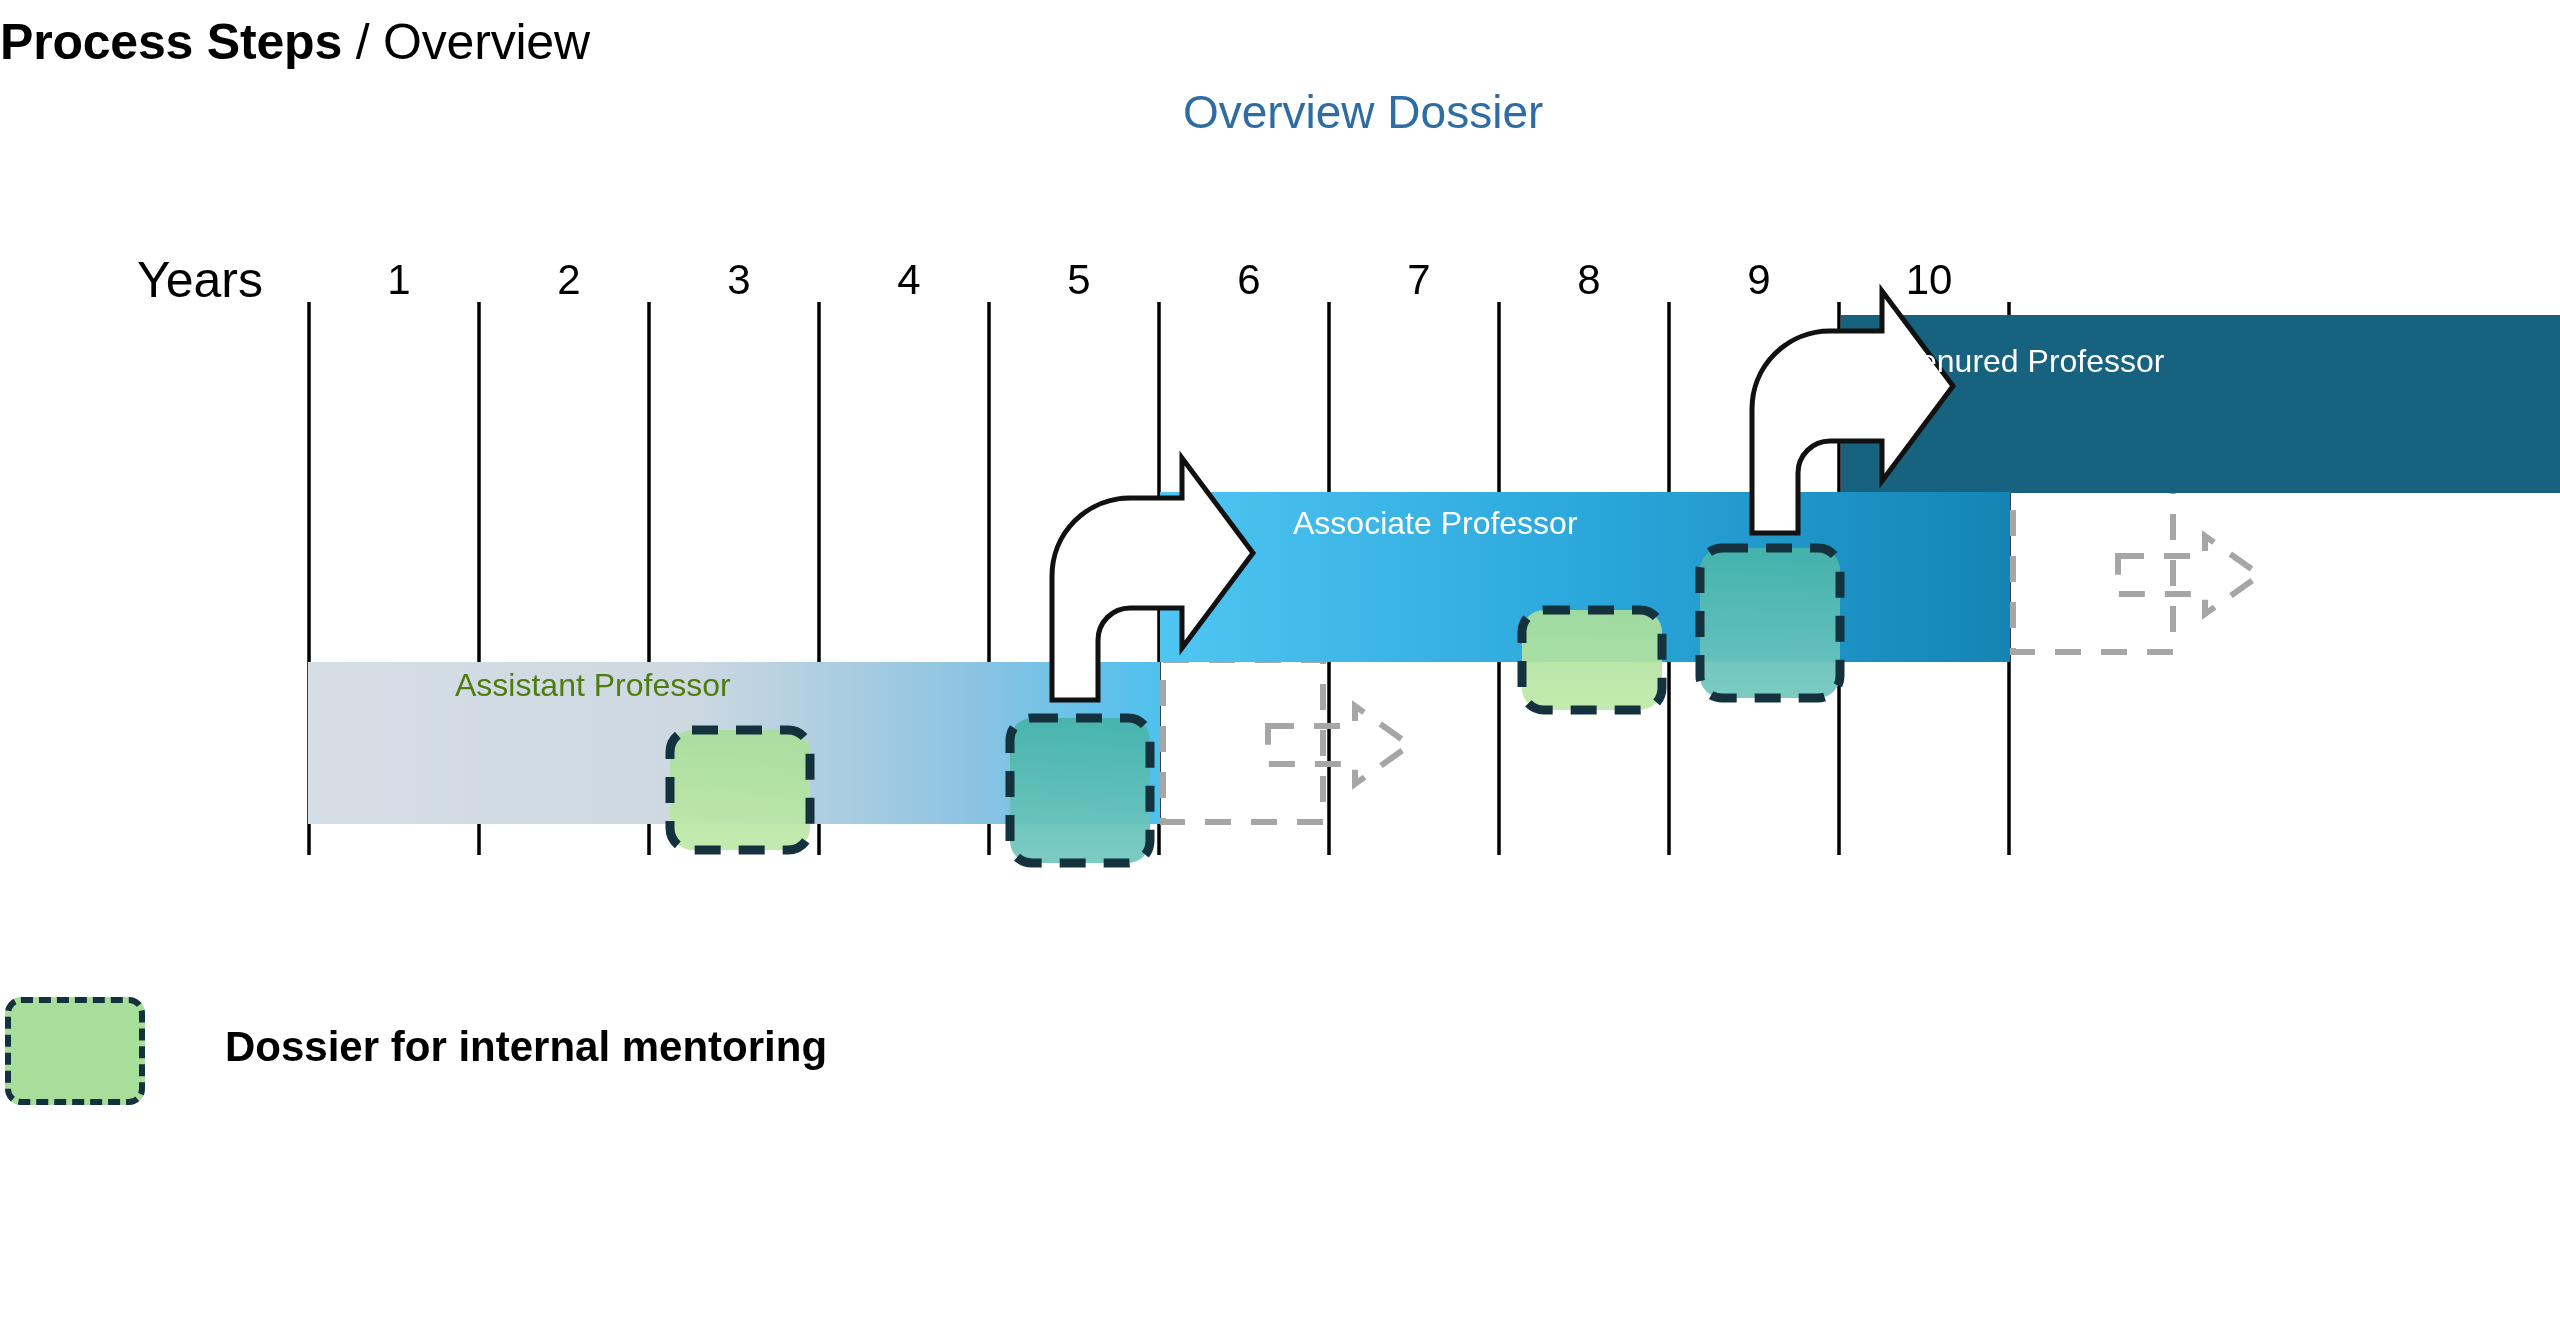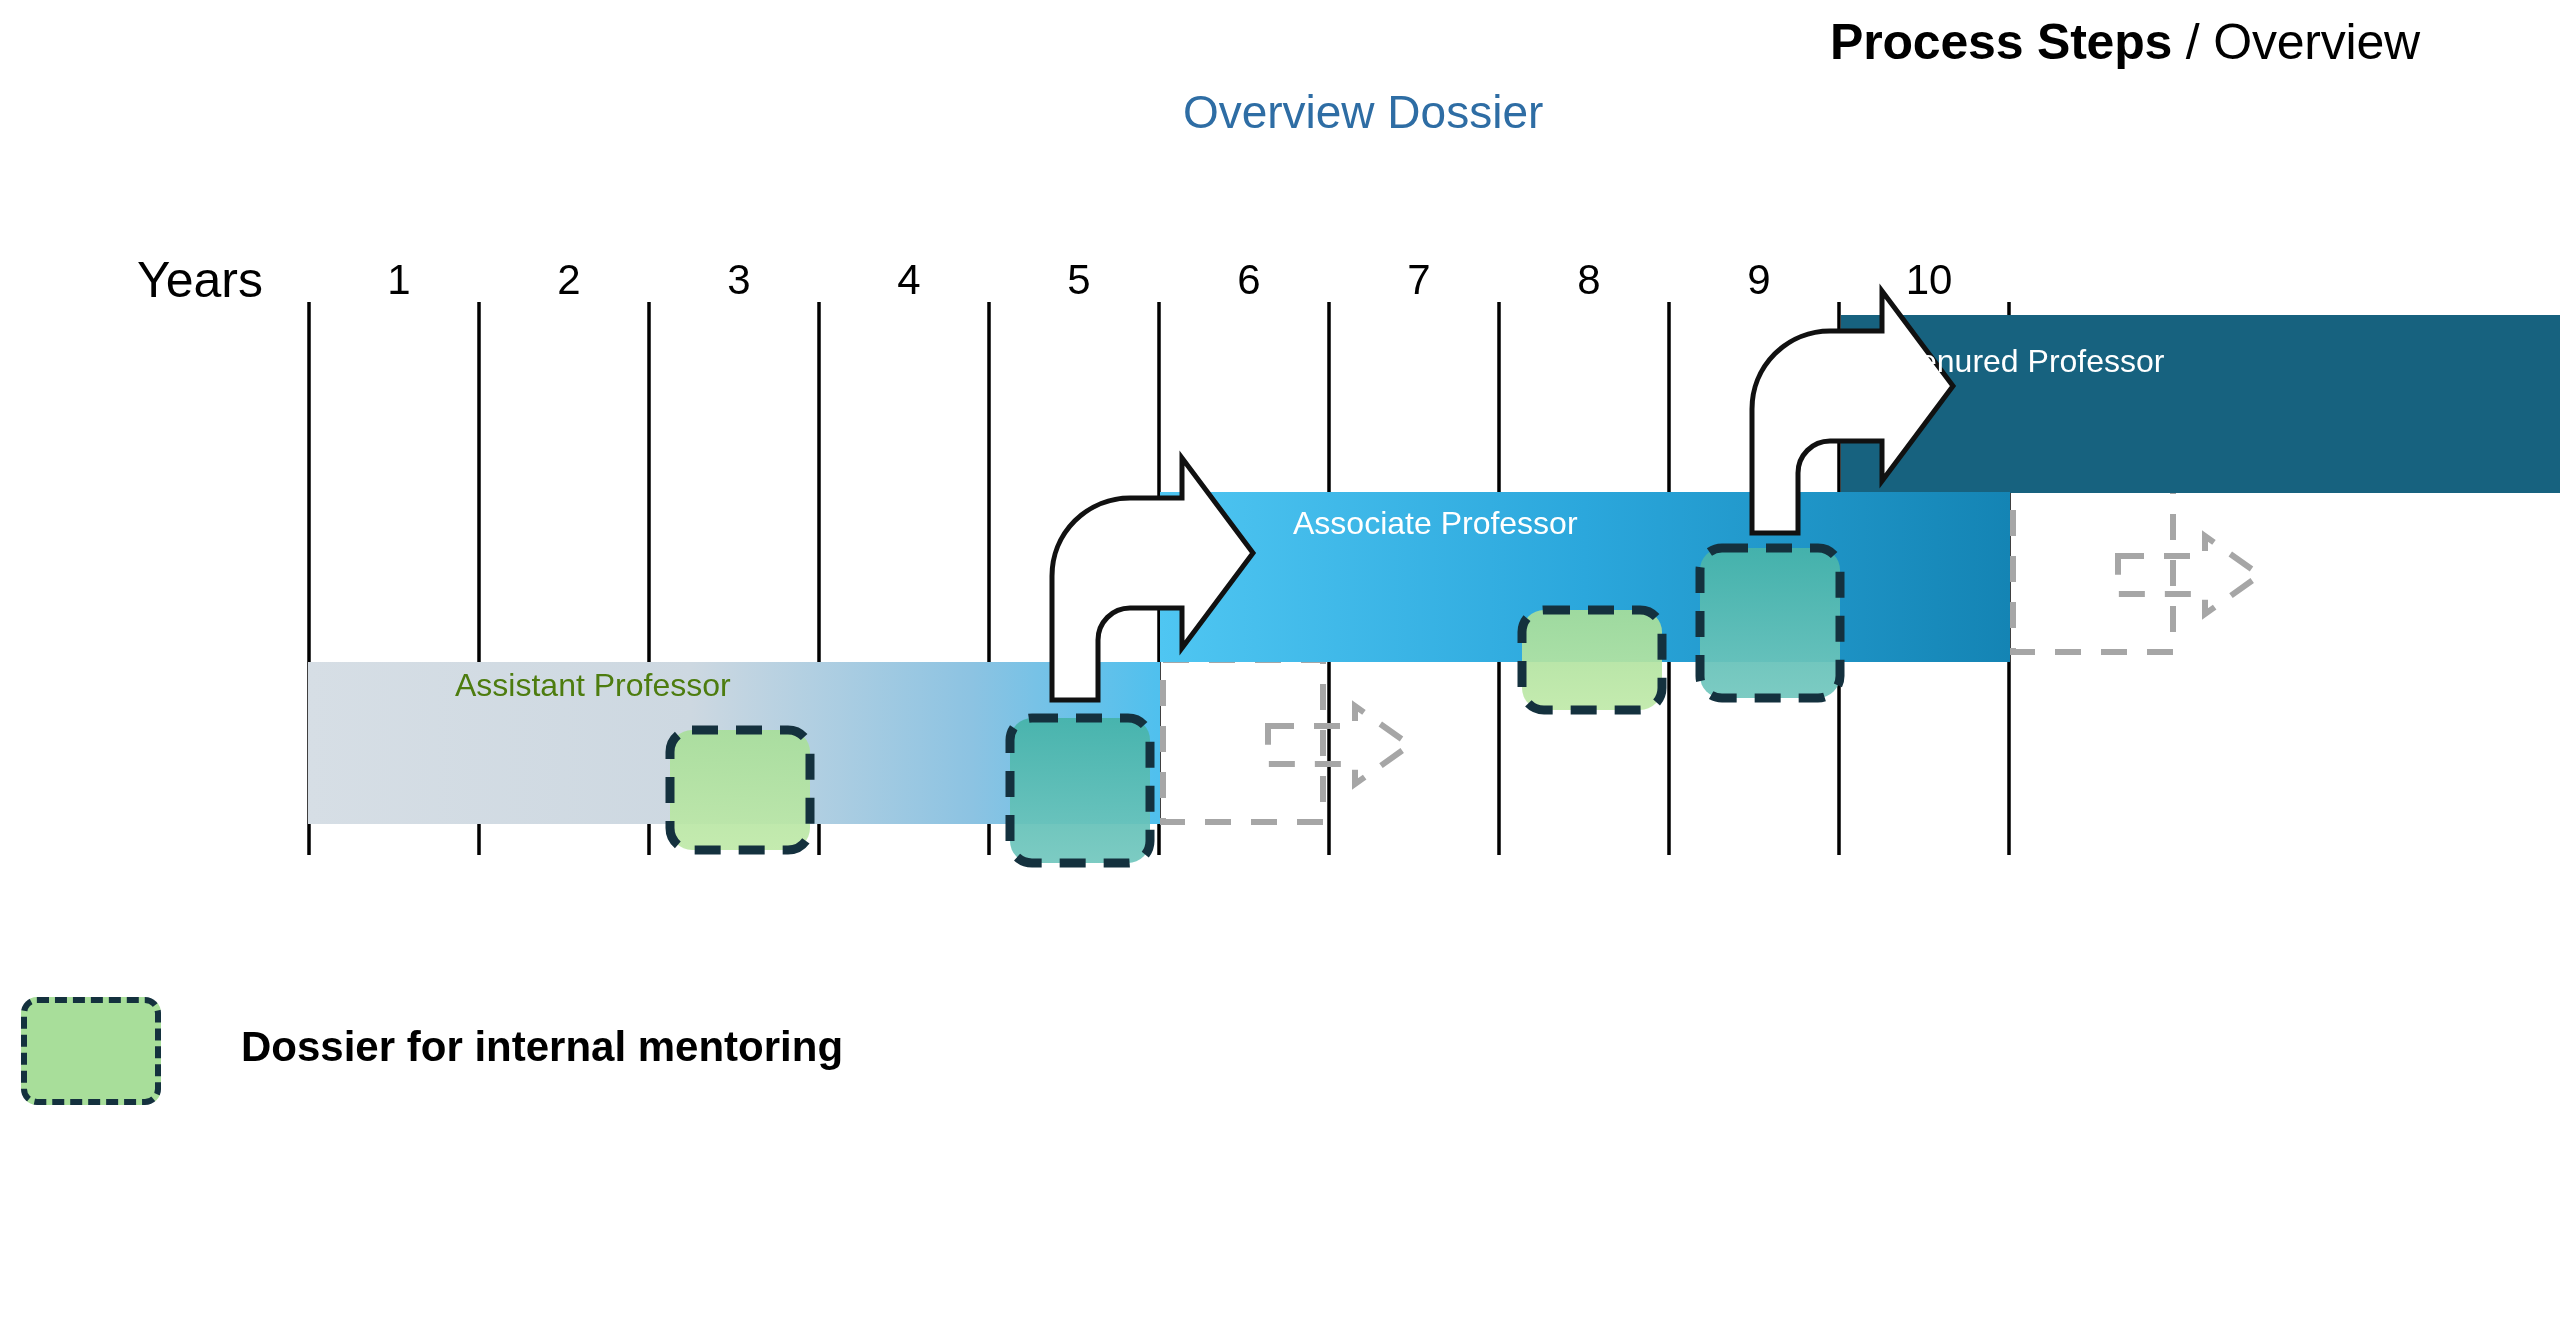--- a/index.html
+++ b/index.html
@@ -21,21 +21,21 @@
     left: 0;
     top: 0;
     width: 2560px;
     height: 170px;
   }
   #title-line {
     position: absolute;
     left: 0;
     top: 14px;
     width: 2420px;
-    text-align: right;
+    text-align: left;
     font-size: 50px;
     line-height: 56px;
     color: #000000;
     white-space: nowrap;
     letter-spacing: -0.2px;
   }
   #title-line .t-bold { font-weight: bold; }
   #title-line .t-norm { font-weight: normal; }
 
   #subtitle-line {
@@ -103,21 +103,21 @@
   }
   #lbl-tenured {
     left: 1903px;
     top: 338px;
     color: #ffffff;
   }
 
   
   #legend {
     position: absolute;
-    left: 16px;
+    left: 0;
     top: 980px;
     width: 2187px;
     height: 364px;
   }
   .legend-row {
     position: absolute;
     left: 0;
     width: 2000px;
     height: 120px;
   }

